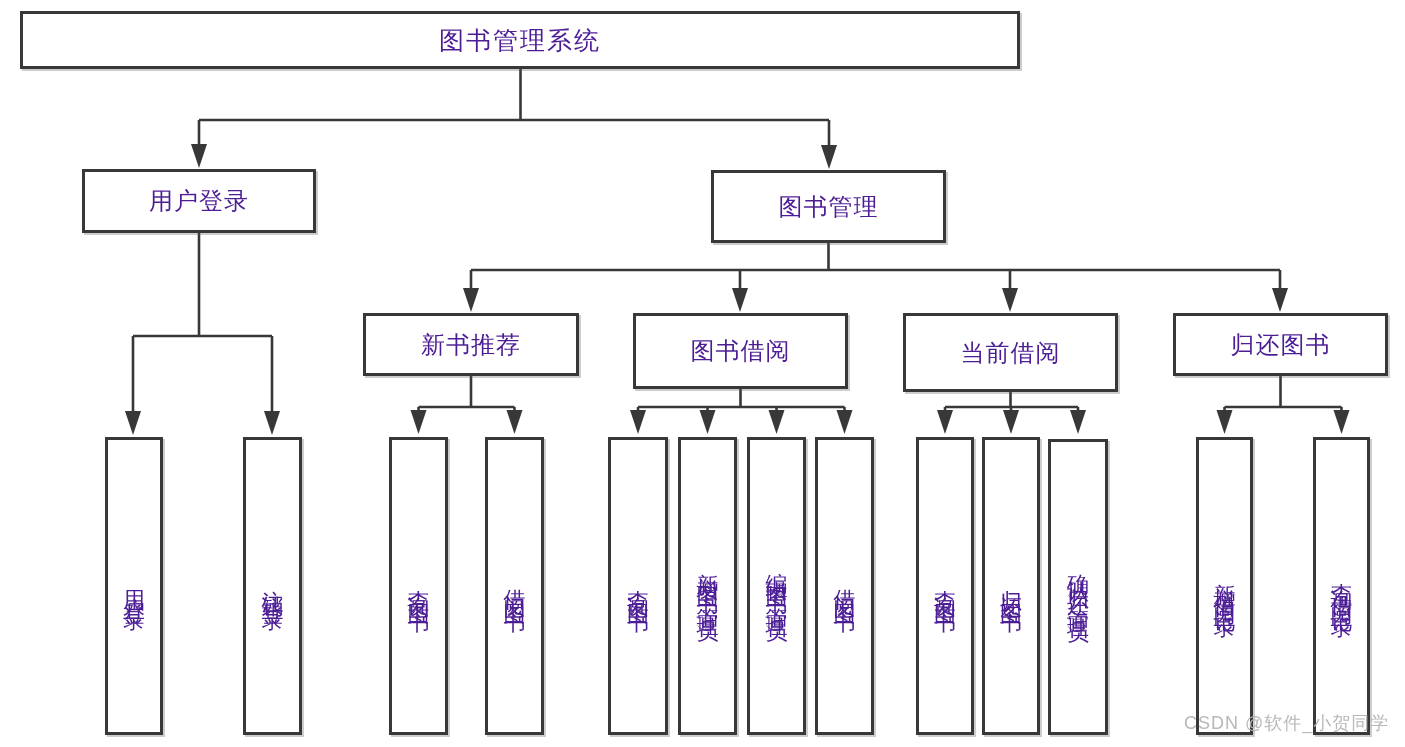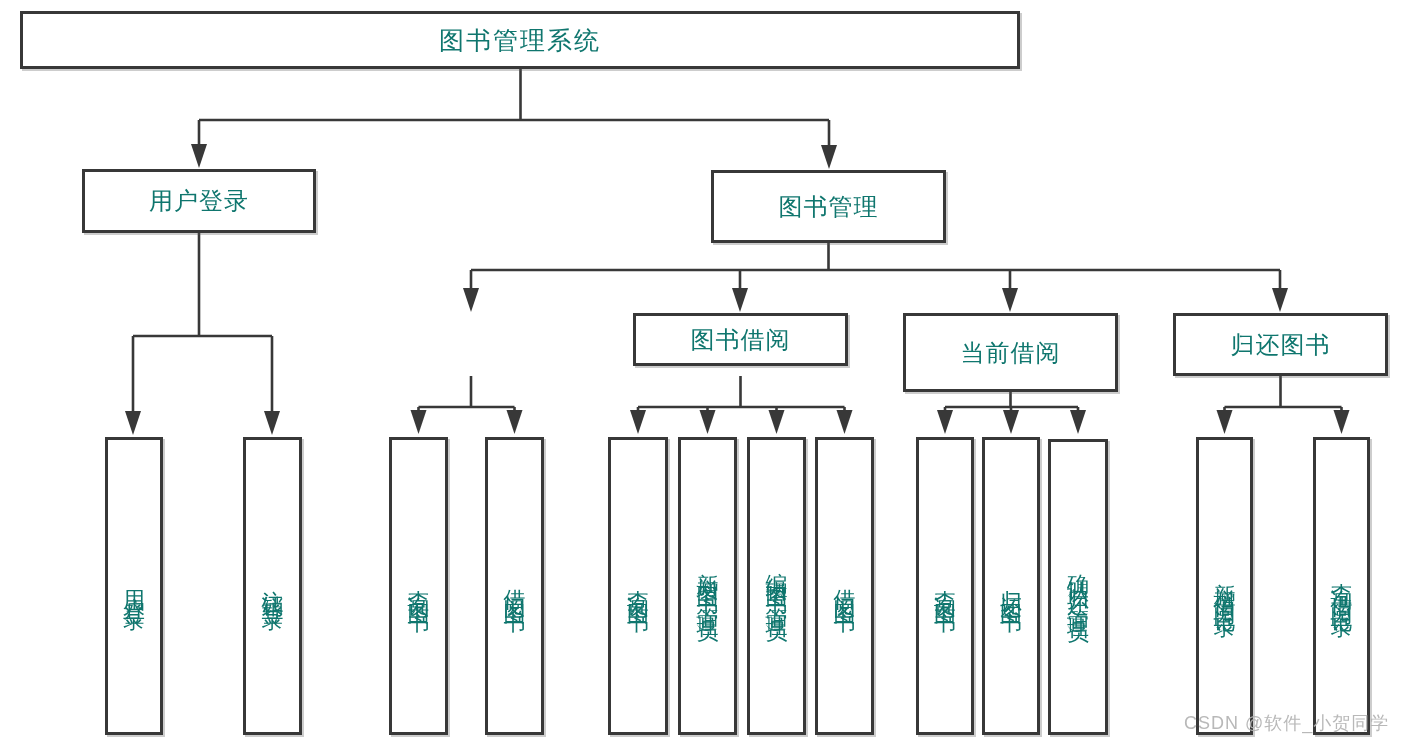--- a/index.html
+++ b/index.html
@@ -17,21 +17,21 @@
     box-sizing:border-box;
     border:3px solid #383838;
     background:#ffffff;
     display:flex;
     align-items:center;
     justify-content:center;
     z-index:2;
     box-shadow:2px 2px 0 rgba(90,90,90,0.30);
   }
   .node .lbl{
-    color:#0f766e;
+    color:#4c1d95;
     white-space:nowrap;
     line-height:1;
   }
   .fz-title .lbl{font-size:25px;letter-spacing:2px;}
   .fz-branch .lbl{font-size:24px;letter-spacing:1px;}
   .leaf .lbl{
     writing-mode:vertical-rl;
     text-orientation:mixed;
     font-size:22px;
     letter-spacing:7px;
@@ -97,21 +97,24 @@
     <span class="lbl">图书管理系统</span>
   </div>
 
   <div class="node fz-branch" style="left:82px;top:169px;width:234px;height:64px">
     <span class="lbl">用户登录</span>
   </div>
   <div class="node fz-branch" style="left:711px;top:170px;width:235px;height:73px">
     <span class="lbl">图书管理</span>
   </div>
 
-  <div class="node fz-branch" style="left:633px;top:313px;width:215px;height:53px">
+  <div class="node fz-branch" style="left:363px;top:313px;width:216px;height:63px">
+    <span class="lbl">新书推荐</span>
+  </div>
+  <div class="node fz-branch" style="left:633px;top:313px;width:215px;height:76px">
     <span class="lbl">图书借阅</span>
   </div>
   <div class="node fz-branch" style="left:903px;top:313px;width:215px;height:79px">
     <span class="lbl">当前借阅</span>
   </div>
   <div class="node fz-branch" style="left:1173px;top:313px;width:215px;height:63px">
     <span class="lbl">归还图书</span>
   </div>
 
   <div class="node leaf" style="left:105px;top:437px;width:58px;height:298px">

